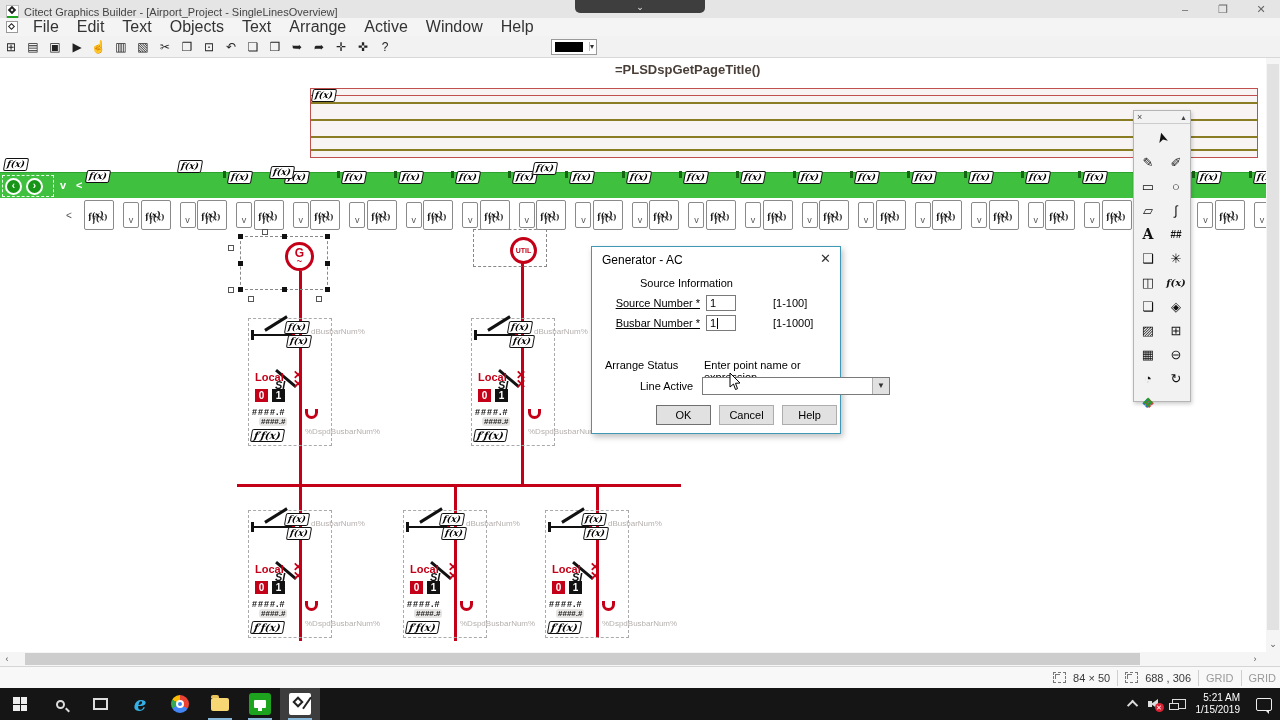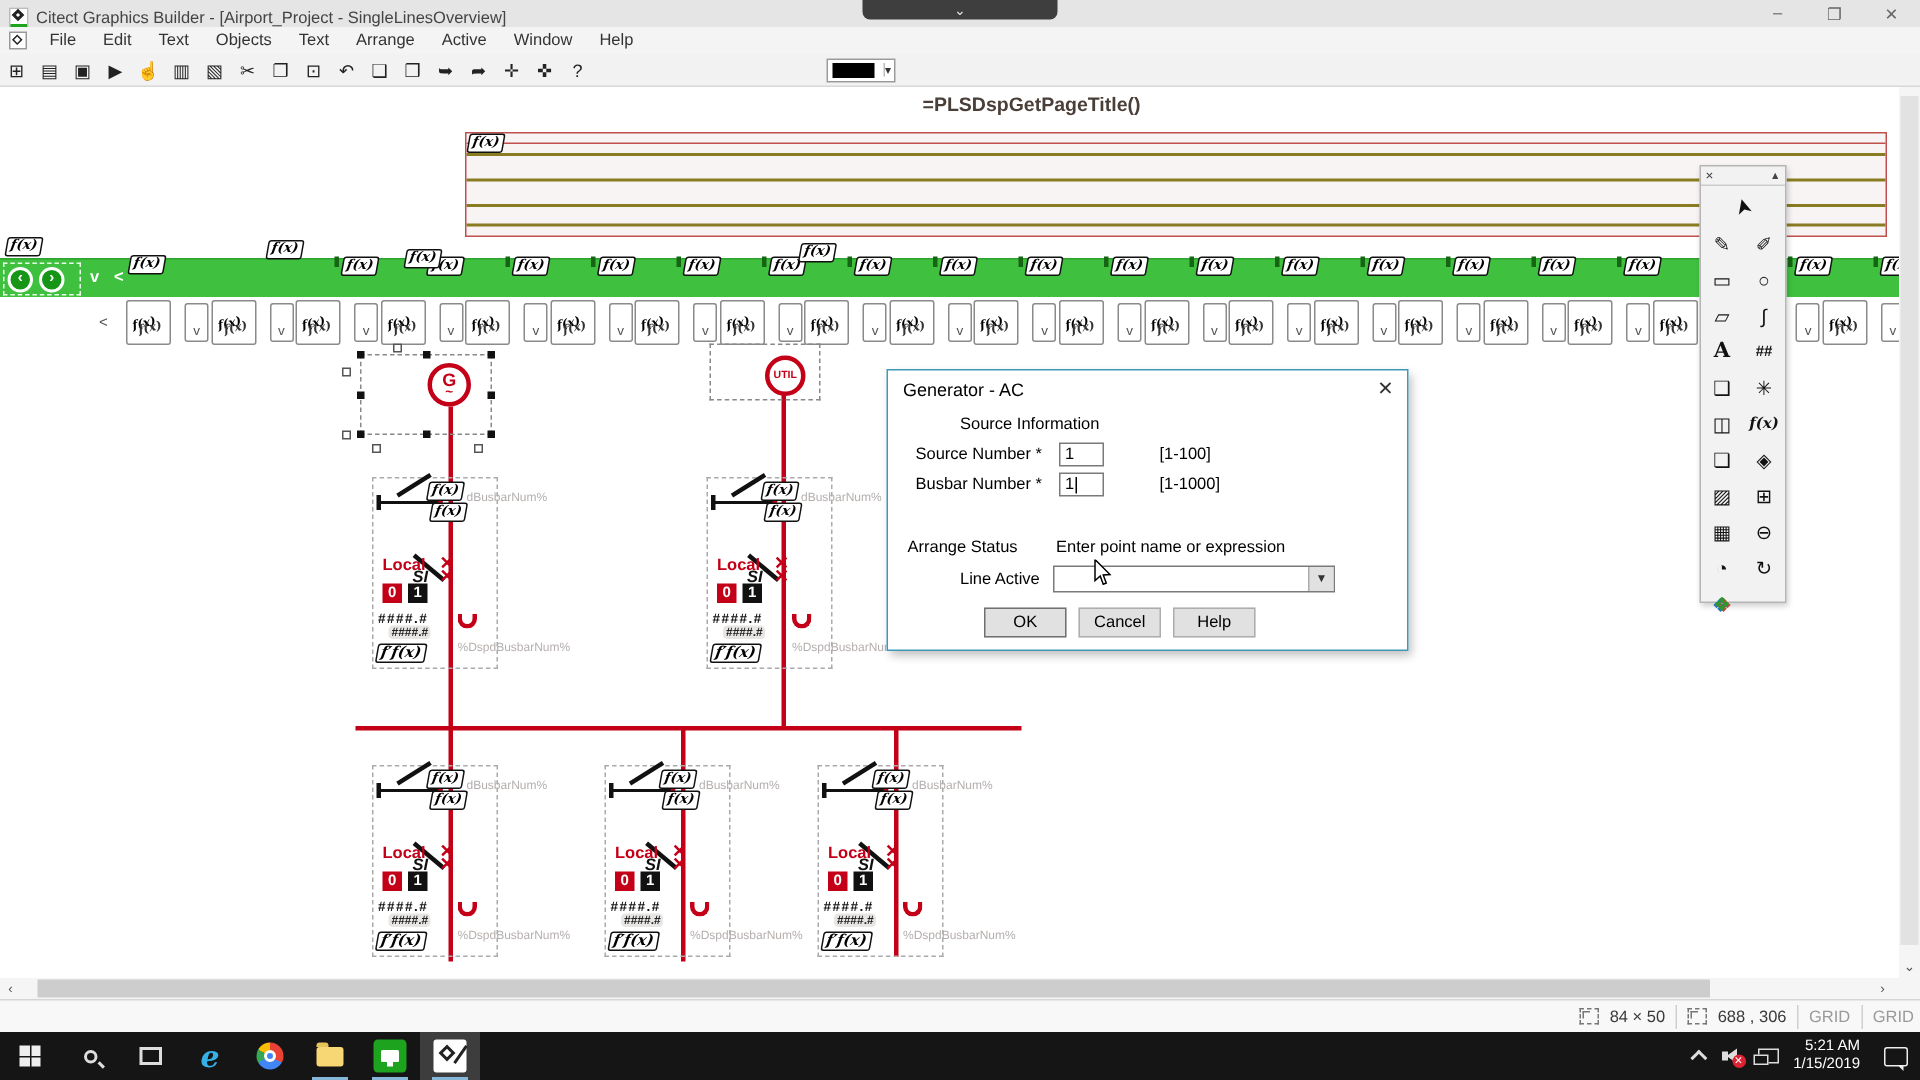--- a/index.html
+++ b/index.html
@@ -15,21 +15,21 @@
   .app-logo i { position:absolute; left:2px; top:1px; width:6px; height:6px; border:2px solid #222; transform:rotate(45deg); }
   .app-logo u { position:absolute; left:0; bottom:-1px; width:100%; height:2px; background:#1ea31e; }
   #window-title { font-size:11px; color:#444; }
   #win-controls { margin-left:auto; display:flex; }
   .wc { width:38px; height:18px; display:flex; align-items:center; justify-content:center; color:#666; font-size:11px; }
 
   
   #menubar { left:0; top:18px; width:1280px; height:18px; background:#f4f4f4; display:flex; align-items:center; z-index:5; }
   .child-logo { width:12px; height:12px; border:1px solid #999; margin:0 6px; position:relative; background:#fff; }
   .child-logo i { position:absolute; left:2px; top:2px; width:5px; height:5px; border:1.5px solid #222; transform:rotate(45deg); }
-  .menu-item { font-size:11px; color:#333; padding:0 9px; cursor:default; }
+  .menu-item { font-size:16px; color:#333; padding:0 9px; cursor:default; }
 
   
   #toolbar { left:0; top:36px; width:1280px; height:22px; background:#f2f2f2; border-bottom:1px solid #d8d8d8; display:flex; align-items:center; z-index:5; }
   .tbtn { width:22px; height:18px; display:flex; align-items:center; justify-content:center; font-size:12px; color:#222; }
   #color-picker { margin-left:155px; width:46px; height:16px; border:1px solid #9a9a9a; background:#fff; display:flex; align-items:center; }
   #color-swatch { width:28px; height:10px; background:#000; margin-left:3px; }
   #color-caret { margin-left:auto; font-size:8px; color:#333; padding-right:2px; border-left:1px solid #bbb; }
 
   
   #canvas { left:0; top:58px; width:1280px; height:594px; background:#fff; overflow:hidden; }
@@ -80,25 +80,25 @@
   .feeder .local { position:absolute; left:6px; top:52px; color:#c40018; font-weight:bold; font-size:11px; }
   .feeder .b0 { position:absolute; left:6px; top:70px; width:13px; height:13px; background:#c40018; color:#fff; font-weight:bold; font-size:10px; text-align:center; line-height:13px; }
   .feeder .b1 { position:absolute; left:23px; top:70px; width:13px; height:13px; background:#111; color:#fff; font-weight:bold; font-size:10px; text-align:center; line-height:13px; }
   .feeder .v1 { position:absolute; left:3px; top:88px; font-weight:bold; font-size:9px; letter-spacing:1px; color:#111; }
   .feeder .v2 { position:absolute; left:10px; top:98px; font-weight:bold; font-size:8px; background:#e8e6e4; border-radius:3px; padding:0 2px; color:#222; }
   .feeder .hook { position:absolute; left:56px; top:90px; width:13px; height:10px; border:3px solid #c40018; border-top:none; border-radius:0 0 9px 9px; background:#fff; z-index:4; }
   .feeder .param-bot { position:absolute; left:56px; top:108px; width:110px; font-size:8px; color:#b5b0ae; white-space:nowrap; }
   .feeder .fxc { left:2px; top:110px; font-size:10px; }
 
   
-  #dialog { left:591px; top:246px; width:348px; height:188px; background:#fff; border:1px solid #3f98b5; box-shadow:2px 3px 6px rgba(0,0,0,.25); z-index:40; font-size:11px; color:#000; }
+  #dialog { left:591px; top:246px; width:250px; height:188px; background:#fff; border:1px solid #3f98b5; box-shadow:2px 3px 6px rgba(0,0,0,.25); z-index:40; font-size:11px; color:#000; }
   #dialog-title { position:absolute; left:10px; top:6px; font-size:12px; }
   #dialog-close { position:absolute; right:9px; top:4px; font-size:13px; color:#333; }
   #dlg-section { position:absolute; left:13px; top:30px;margin-left:35px; }
-  .dlg-label { position:absolute; text-align:center; width:95px; }
+  .dlg-label { position:absolute; text-align:right; width:95px;text-decoration:underline; }
   .dlg-input { position:absolute; width:30px; height:16px; border:1px solid #7a7a7a; font-size:11px; padding-left:3px; background:#fff; display:flex; align-items:center; }
   .caret { display:inline-block; width:1px; height:11px; background:#000; margin-left:1px; }
   .dlg-range { position:absolute;padding-left:28px; }
   #combo { position:absolute; left:110px; top:130px; width:188px; height:18px; border:1px solid #7a7a7a; background:#fff; }
   #combo-btn { position:absolute; right:0; top:0; width:17px; height:16px; background:#e1e1e1; border-left:1px solid #adadad; text-align:center; font-size:8px; line-height:16px; color:#333; }
   .dlg-btn { position:absolute; top:158px; width:55px; height:20px; background:#e1e1e1; border:1px solid #adadad; font-size:11px; text-align:center; line-height:18px; }
   #btn-ok { left:64px; border:1px solid #707070; }
   #btn-cancel { left:127px; } #btn-help { left:190px; }
   #mouse-cursor { position:absolute; left:137px; top:126px; z-index:41; }
 

